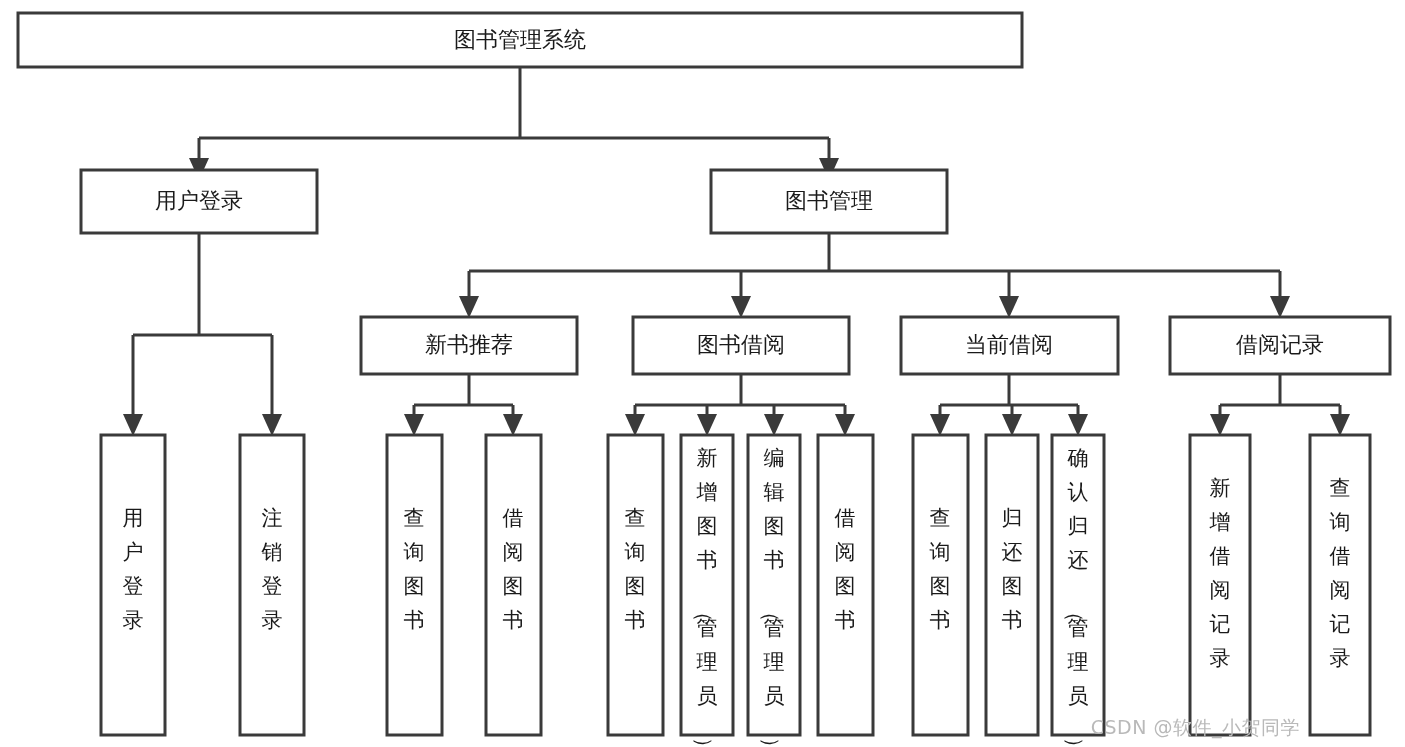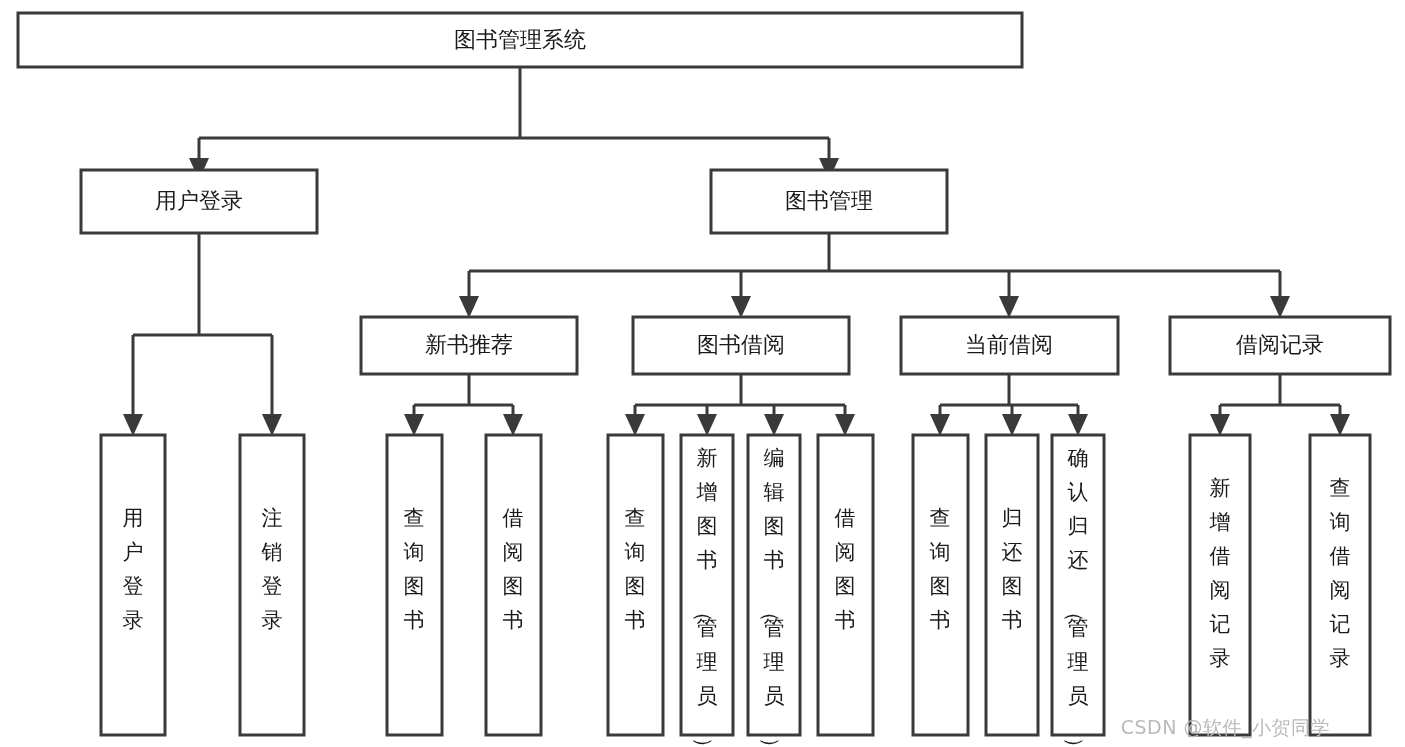--- a/index.html
+++ b/index.html
@@ -51,21 +51,21 @@
     dominant-baseline: middle;
   }
   .node-label-v {
     font-family: "DejaVu Sans", "Liberation Sans", sans-serif;
     font-size: 21px;
     fill: #1a1a1a;
     text-anchor: middle;
   }
   .watermark-text {
     position: absolute;
-    right: 0;
+    right: 30px;
     bottom: 6px;
     font-family: "DejaVu Sans", "Liberation Sans", sans-serif;
     font-size: 19px;
     color: #b9b9b9;
     white-space: nowrap;
     letter-spacing: 0.5px;
     pointer-events: none;
   }
 </style>
 </head>

